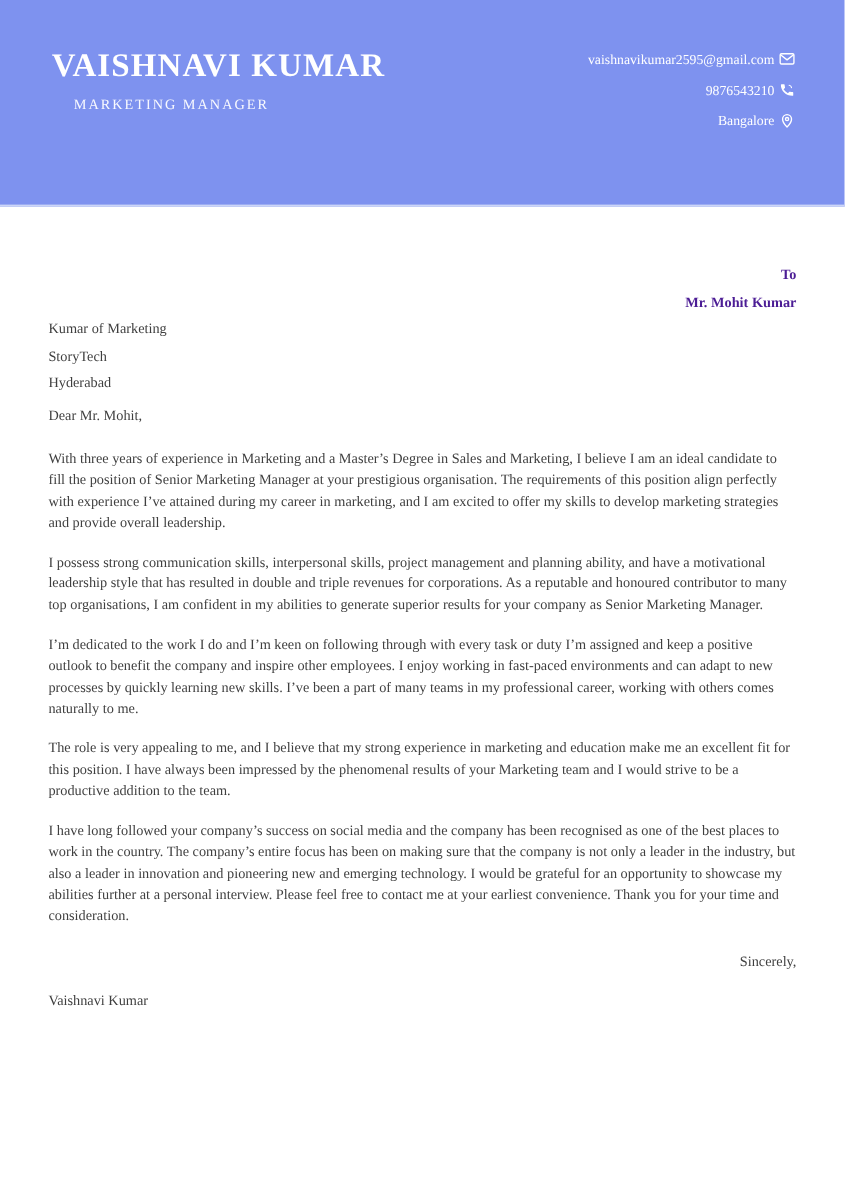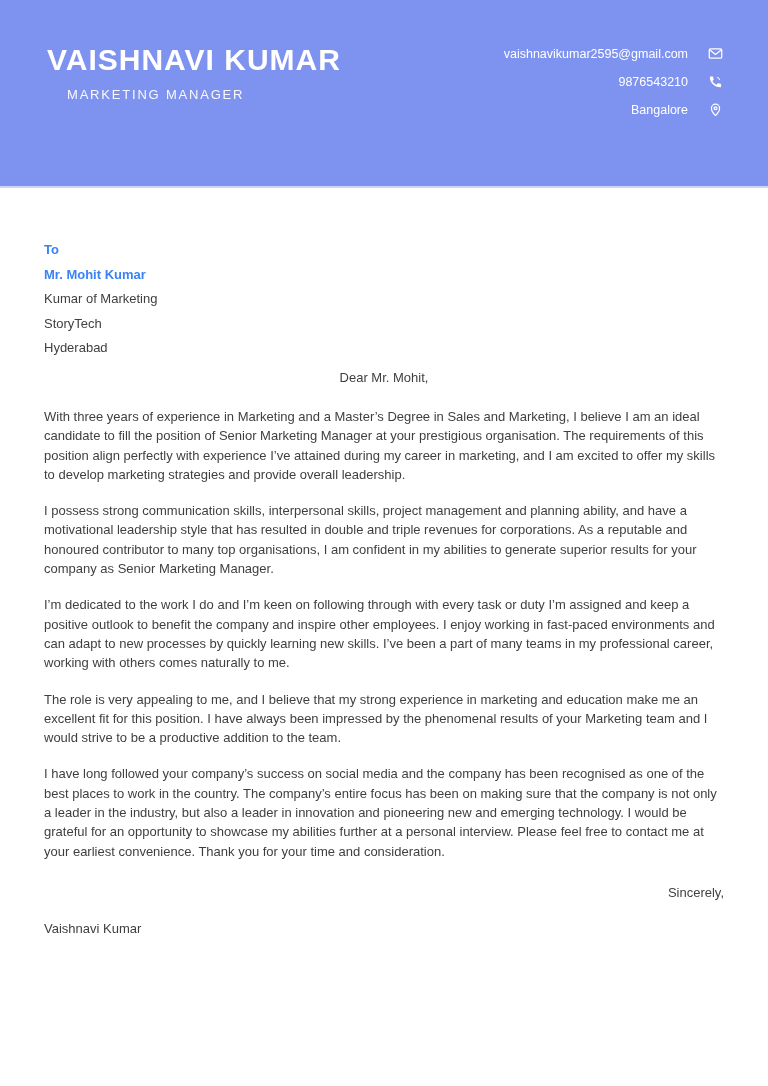--- a/index.html
+++ b/index.html
@@ -1,48 +1,48 @@
 <!DOCTYPE html>
 <html><head>
 <meta charset="utf-8">
 <style>
   * { box-sizing: border-box; }
   html, body { margin: 0; padding: 0; background: #ffffff; }
   .page {
     width: 768px; height: 1086px; background: #ffffff; position: relative;
-    overflow: hidden; font-family: Liberation Sans, sans-serif;
+    overflow: hidden; font-family: Liberation Serif, serif;
   }
   
   .header {
     height: 188px; background: #7e92ef; display: flex;
     justify-content: space-between; padding: 0 45px 0 47px;
     border-bottom: 2px solid #cdd6f7;
   }
   .header-left { padding-top: 43px; }
   .person-name {
     margin: 0; color: #ffffff; font-size: 30px; font-weight: 700;
     letter-spacing: 1px; line-height: 1.1; white-space: nowrap;
   }
   .person-title {
     margin-top: 11px; color: rgba(255,255,255,0.95); font-size: 13px;
     letter-spacing: 1.8px; font-weight: 400; margin-left: 20px;
   }
   .header-right { padding-top: 46px; }
   .contact-row {
     display: flex; align-items: center; justify-content: flex-end;
-    gap: 20px; color: #ffffff; font-size: 12.5px; margin-bottom: 13px;
+    gap: 4px; color: #ffffff; font-size: 12.5px; margin-bottom: 13px;
     line-height: 14px;
   }
   .contact-row .icon { width: 15px; height: 15px; flex: 0 0 auto; }
   .contact-row .icon svg { width: 15px; height: 15px; display: block; }
   
   .letter { padding: 50px 44px 0 44px; color: #3f3f3f; font-size: 13px; }
   .recipient-line { line-height: 24.5px; }
-  .bold { font-weight: 700; color: #3b82f6; }
-  .salutation { margin-top: 5px; line-height: 24.5px; text-align: center; }
+  .bold { font-weight: 700; color: #4c1d95; text-align: right; }
+  .salutation { margin-top: 5px; line-height: 24.5px; }
   .para { margin: 17px 0 0 0; line-height: 19.3px; max-width: 684px; }
   .closing { margin-top: 24px; line-height: 15px; text-align: right; }
   .signature { margin-top: 21px; line-height: 15px; }
 </style>
 </head>
 <body>
 
 <div class="page">
 
   <header class="header">

